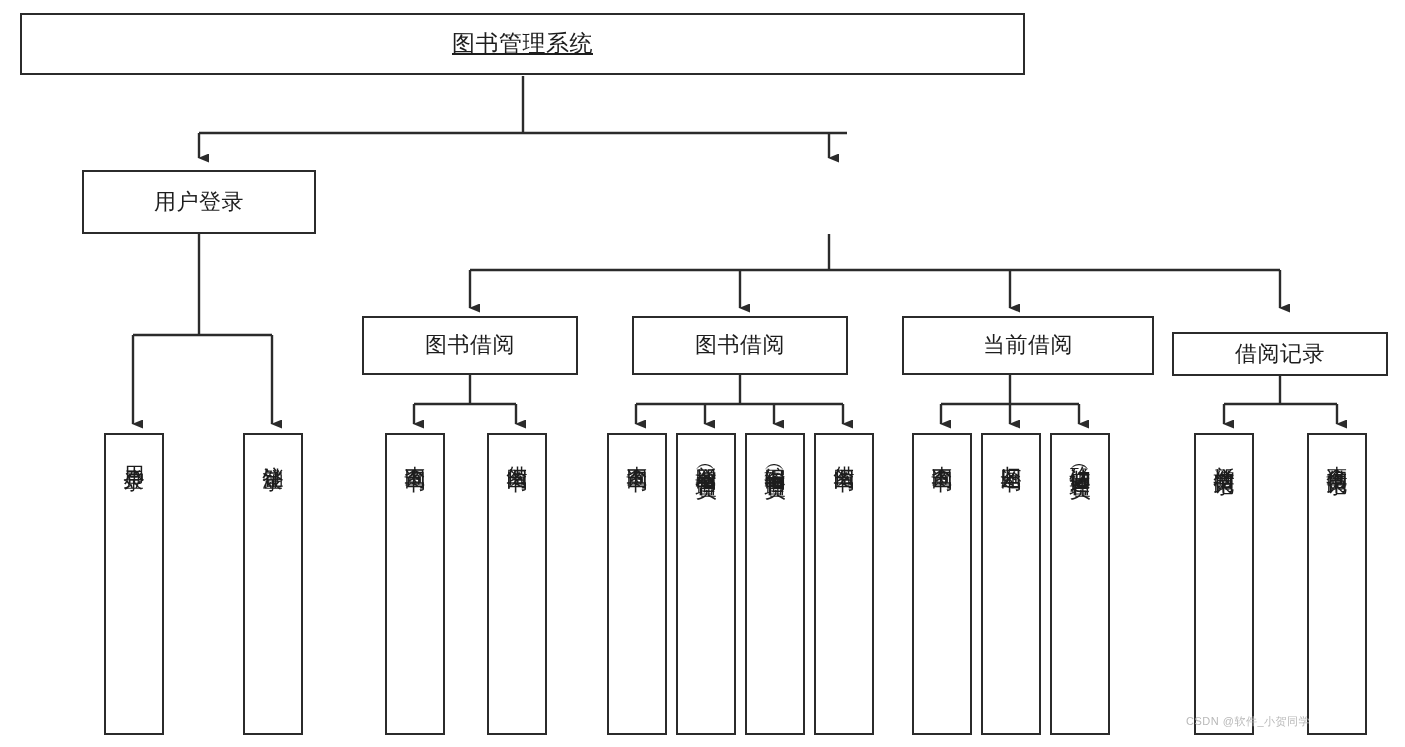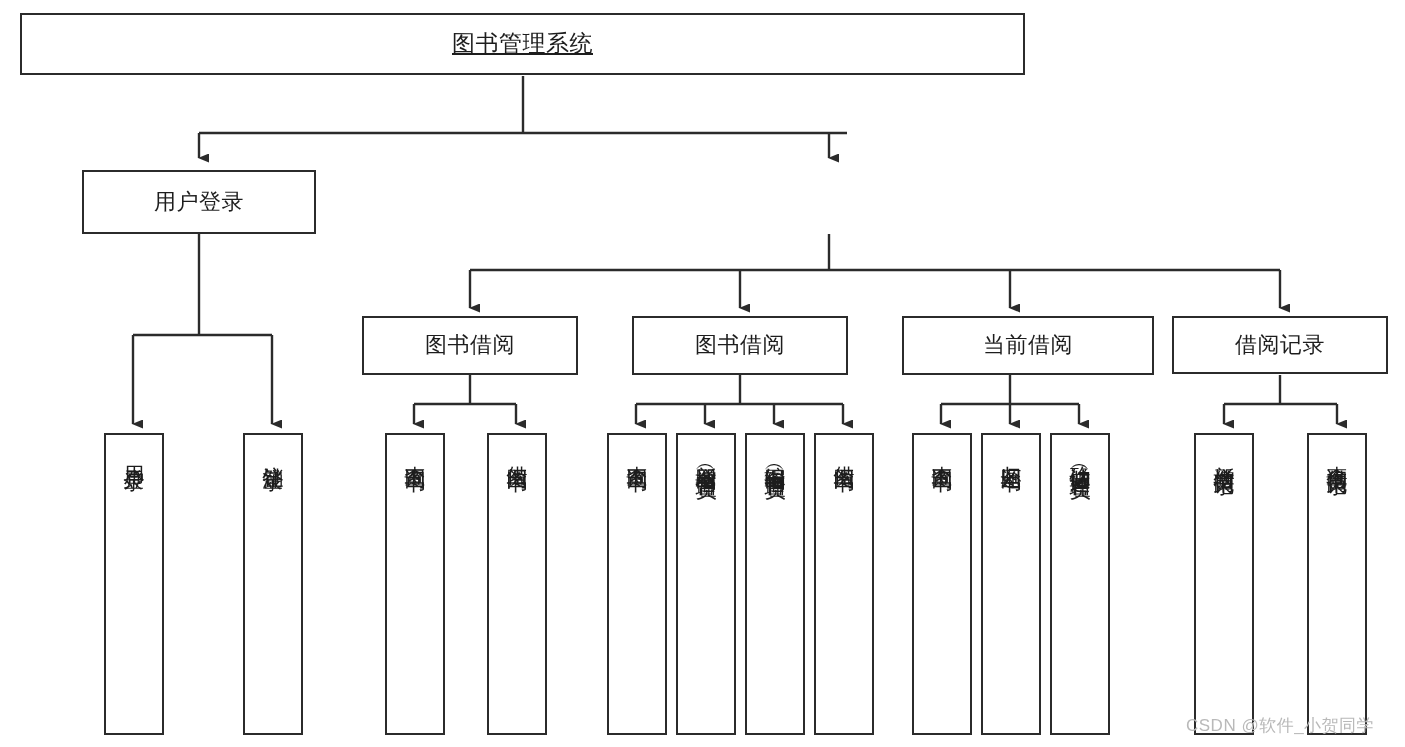--- a/index.html
+++ b/index.html
@@ -61,21 +61,21 @@
     writing-mode: vertical-rl;
     text-orientation: upright;
     line-height: 1.05;
     letter-spacing: 2px;
     white-space: nowrap;
   }
   .watermark {
     position: absolute;
     left: 1186px;
     top: 714px;
-    font-size: 17px;
+    font-size: 11px;
     color: #b9b9b9;
     letter-spacing: 0.5px;
     white-space: nowrap;
     user-select: none;
     text-align: right;
   }
 </style>
 </head>
 <body>
 
@@ -141,21 +141,21 @@
 
   <div class="node-box node-horizontal" style="left:362px; top:316px; width:216px; height:59px;">
     <span class="node-label">图书借阅</span>
   </div>
   <div class="node-box node-horizontal" style="left:632px; top:316px; width:216px; height:59px;">
     <span class="node-label">图书借阅</span>
   </div>
   <div class="node-box node-horizontal" style="left:902px; top:316px; width:252px; height:59px;">
     <span class="node-label">当前借阅</span>
   </div>
-  <div class="node-box node-horizontal" style="left:1172px; top:316px; width:216px; height:58px;">
+  <div class="node-box node-horizontal" style="left:1172px; top:332px; width:216px; height:44px;">
     <span class="node-label">借阅记录</span>
   </div>
 
   <div class="node-box node-vertical" style="left:104px; top:433px; width:60px; height:302px;">
     <span class="node-label">用户登录</span>
   </div>
   <div class="node-box node-vertical" style="left:243px; top:433px; width:60px; height:302px;">
     <span class="node-label">注销登录</span>
   </div>
 

